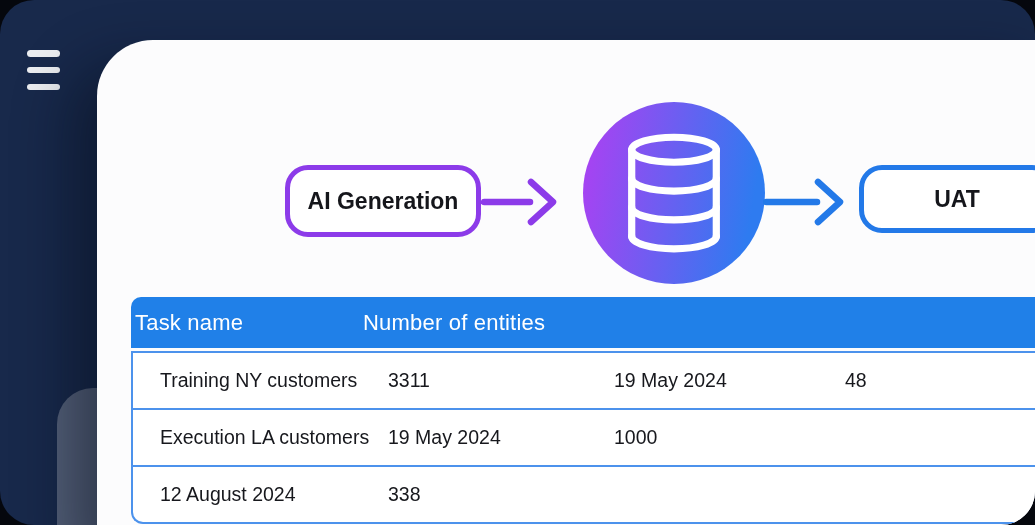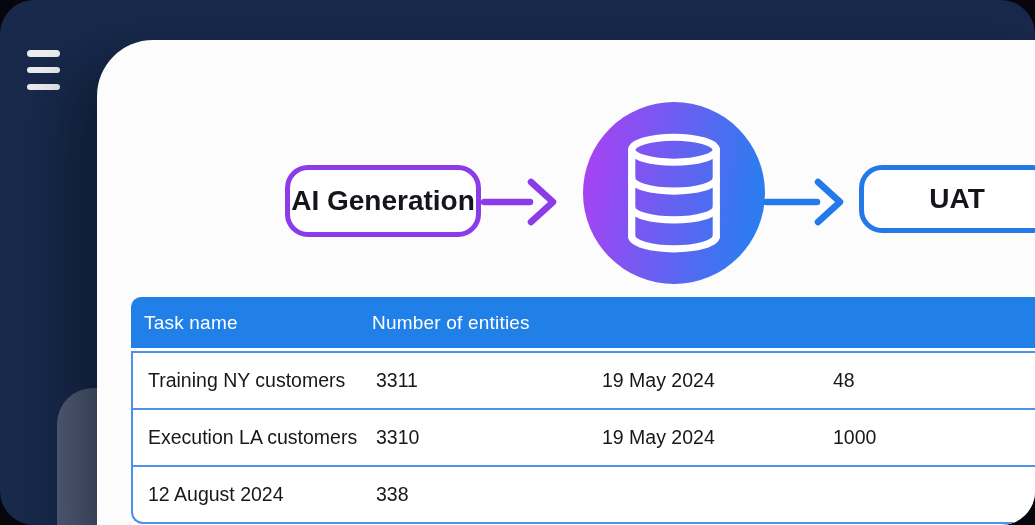--- a/index.html
+++ b/index.html
@@ -10,35 +10,35 @@
   .menu{position:absolute;left:27px;top:50px;width:34px;height:40px;display:flex;flex-direction:column;justify-content:space-between;cursor:pointer;}
   .menu .bar{display:block;width:33px;height:6.5px;border-radius:4px;background:rgba(255,255,255,0.92);}
 
   
   .layer-behind{position:absolute;left:57px;top:388px;right:-20px;bottom:-20px;background:rgba(255,255,255,0.27);border-top-left-radius:36px;}
 
   
   .card{position:absolute;left:97px;top:40px;right:-20px;bottom:-20px;background:#FCFCFD;border-top-left-radius:56px;box-shadow:-28px 22px 55px rgba(4,10,24,0.45);}
 
   
-  .node{position:absolute;display:flex;align-items:center;justify-content:center;background:#FFFFFF;border-radius:23px;box-sizing:border-box;font-weight:700;font-size:28px;color:#15161B;}
+  .node{position:absolute;display:flex;align-items:center;justify-content:center;background:#FFFFFF;border-radius:23px;box-sizing:border-box;font-weight:700;font-size:23px;color:#15161B;}
   .node-ai{left:188px;top:125px;width:196px;height:72px;border:5.5px solid #8C3BE9;}
   .node-uat{left:762px;top:125px;width:196px;height:68px;border:5.5px solid #2379E8;}
   .db-circle{position:absolute;left:486px;top:62px;width:182px;height:182px;border-radius:50%;background:linear-gradient(100deg,#A444F2 8%,#2E7BF0 88%);display:flex;align-items:center;justify-content:center;}
   .arrow{position:absolute;}
   .arrow-1{left:384px;top:134px;}
   .arrow-2{left:666px;top:134px;}
 
   
   .thead{position:absolute;left:131px;right:-10px;top:297px;height:51px;background:#2080E8;border-radius:10px 0 0 0;display:grid;grid-template-columns:228px 226px 231px 1fr;align-items:center;}
-  .th{padding-left:13px;font-size:19px;color:#FFFFFF;letter-spacing:0.2px;}
+  .th{padding-left:4px;font-size:22px;color:#FFFFFF;letter-spacing:0.2px;}
   .tbody{position:absolute;left:131px;right:-10px;top:351px;height:173px;background:#FFFFFF;border:2.5px solid #4C92EC;border-right:none;border-radius:0 0 0 12px;box-sizing:border-box;display:flex;flex-direction:column;}
   .tr{flex:1;display:grid;grid-template-columns:228px 226px 231px 1fr;align-items:center;}
   .tr + .tr{border-top:2.5px solid #4C92EC;}
-  .td{padding-left:15px;font-size:19.5px;color:#17181D;white-space:nowrap;}
+  .td{padding-left:27px;font-size:19.5px;color:#17181D;white-space:nowrap;}
 </style>
 </head>
 <body>
 
 <div class="canvas">
 
   <div class="menu">
     <span class="bar"></span>
     <span class="bar"></span>
     <span class="bar"></span>
@@ -91,21 +91,20 @@
 
   <div class="tbody">
     <div class="tr">
       <div class="td">Training NY customers</div>
       <div class="td">3311</div>
       <div class="td">19 May 2024</div>
       <div class="td">48</div>
     </div>
     <div class="tr">
       <div class="td">Execution LA customers</div>
-      <div class="td">3310</div>
       <div class="td">19 May 2024</div>
       <div class="td">1000</div>
     </div>
     <div class="tr">
       <div class="td">12 August 2024</div>
       <div class="td">338</div>
     </div>
   </div>
 
 </div>

